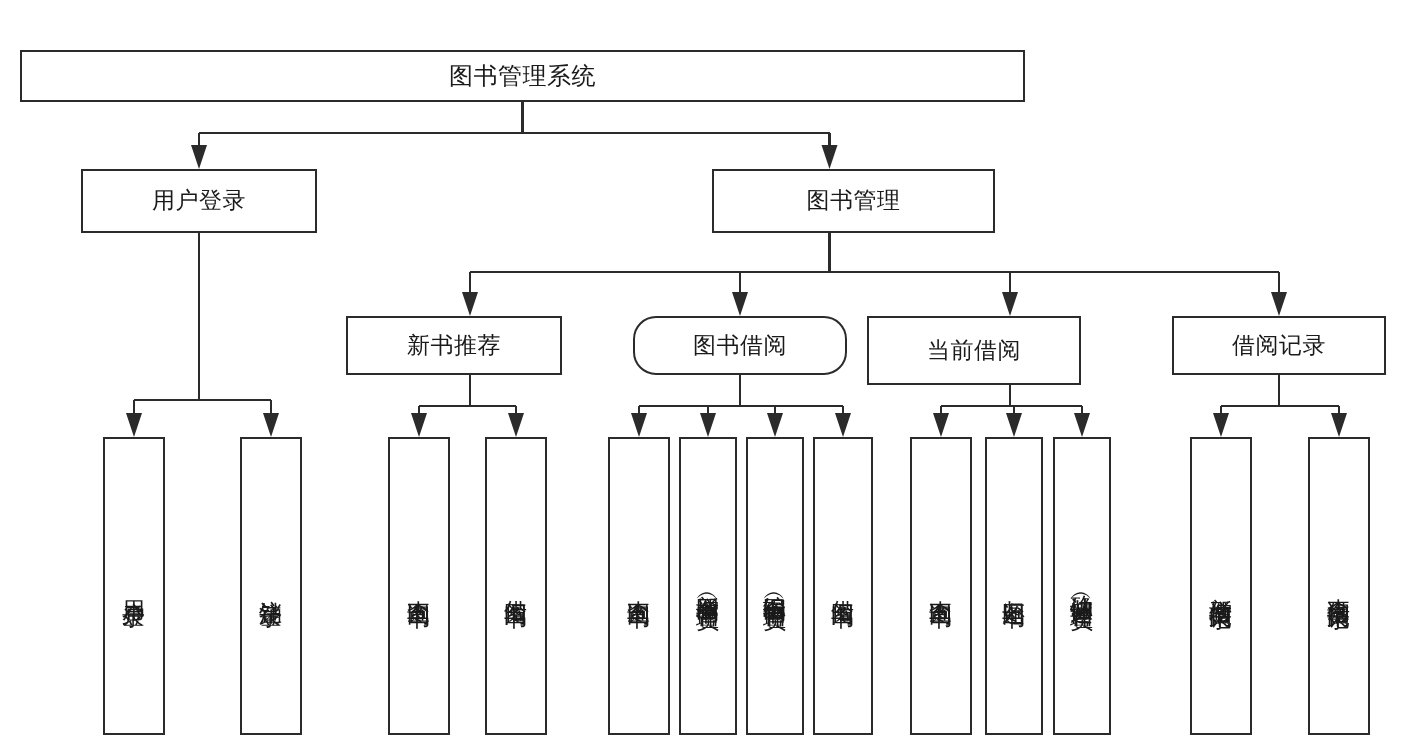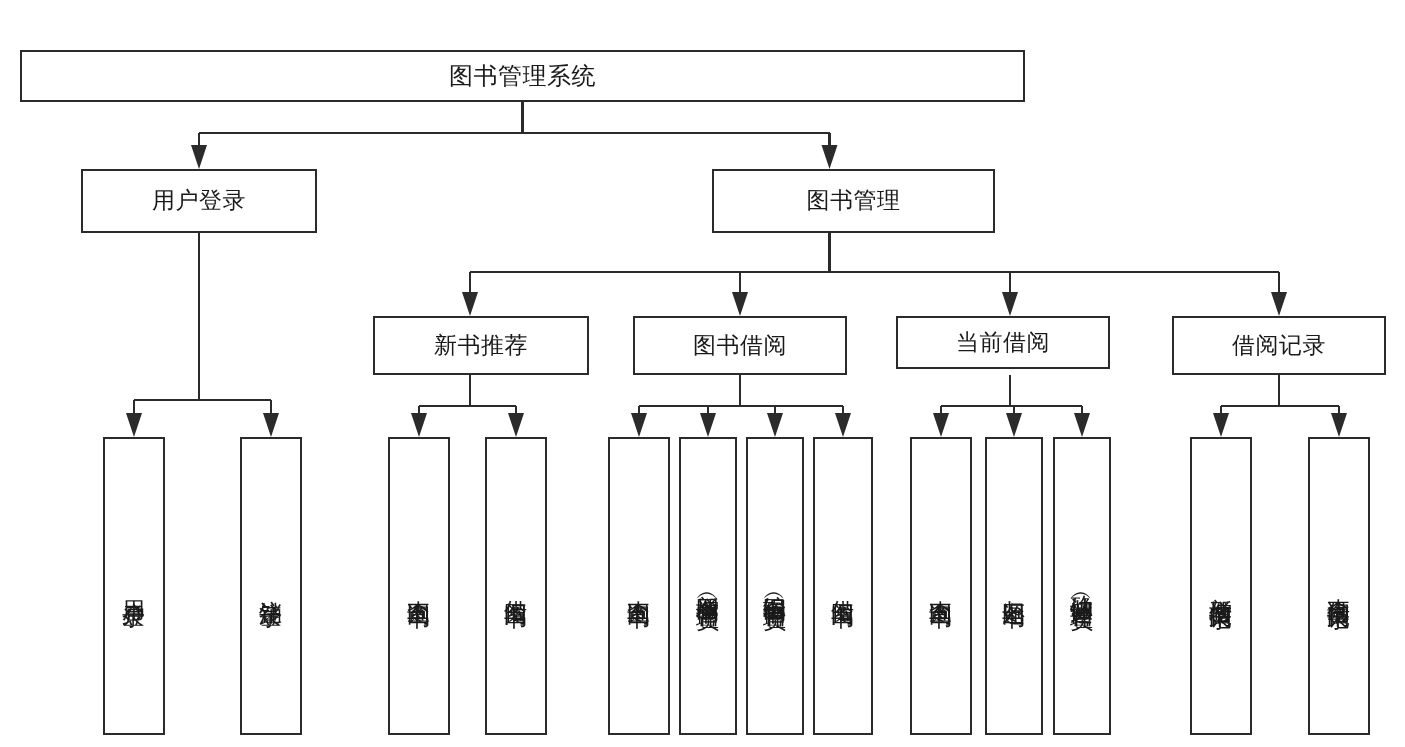--- a/index.html
+++ b/index.html
@@ -129,27 +129,27 @@
   <div id="nodes">
       <div class="node horiz root" style="left: 20px; top: 14px; width: 1005px; height: 52px; margin-top: 36px;">
         <span class="label">图书管理系统</span>
       </div>
       <div class="node horiz" style="left: 81px; top: 169px; width: 236px; height: 64px;">
         <span class="label">用户登录</span>
       </div>
       <div class="node horiz" style="left: 712px; top: 169px; width: 283px; height: 64px;">
         <span class="label">图书管理</span>
       </div>
-      <div class="node horiz" style="left: 373px; top: 316px; width: 216px; height: 59px;">
+      <div class="node horiz" style="left: 346px; top: 316px; width: 216px; height: 59px;">
         <span class="label">新书推荐</span>
       </div>
-      <div class="node horiz" style="left: 633px; top: 316px; width: 214px; height: 59px;">
+      <div class="node horiz" style="left: 633px; top: 316px; width: 214px; height: 59px; border-radius: 23px;">
         <span class="label">图书借阅</span>
       </div>
-      <div class="node horiz" style="left: 896px; top: 316px; width: 214px; height: 53px;">
+      <div class="node horiz" style="left: 867px; top: 316px; width: 214px; height: 69px;">
         <span class="label">当前借阅</span>
       </div>
       <div class="node horiz" style="left: 1172px; top: 316px; width: 214px; height: 59px;">
         <span class="label">借阅记录</span>
       </div>
       <div class="node vert" style="left: 103px; top: 437px; width: 62px; height: 298px;">
         <span class="label">用户登录</span>
       </div>
       <div class="node vert" style="left: 240px; top: 437px; width: 62px; height: 298px;">
         <span class="label">注销登录</span>

